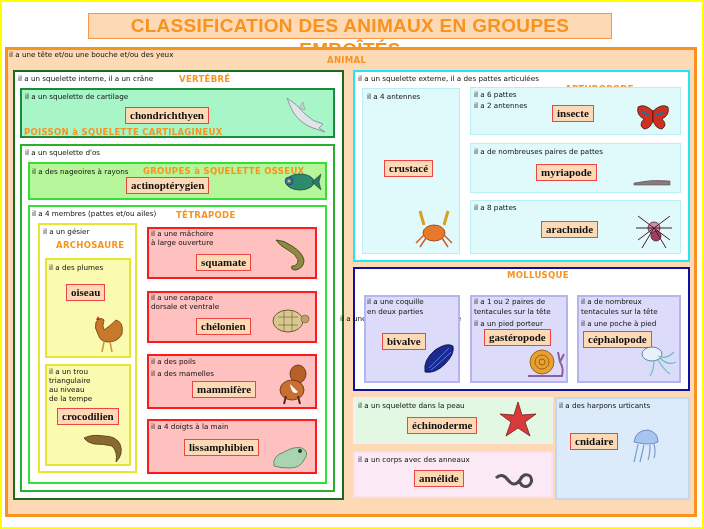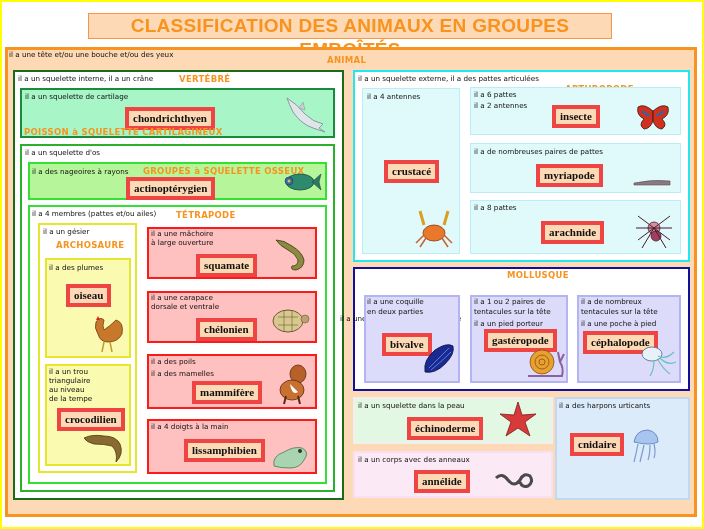--- a/index.html
+++ b/index.html
@@ -4,21 +4,21 @@
 <style>
   * { box-sizing: border-box; margin: 0; padding: 0; }
   html, body { width: 704px; height: 529px; overflow: hidden; background: #fff; }
   body { position: relative; font-family: "DejaVu Sans", sans-serif; font-size: 8px; color: #111; }
   .abs { position: absolute; }
   .page-frame { left: 0; top: 0; width: 704px; height: 529px; border: 2px solid #ffff00; background: #fff; }
   .title-box { left: 88px; top: 13px; width: 524px; height: 26px; background: #fdd9b5; border: 1px solid #f79646; text-align: center; }
   .title-box span { font-family: "Liberation Sans", sans-serif; font-weight: bold; font-size: 19px; color: #f7931e; line-height: 24px; letter-spacing: 0.3px; }
   .crit { font-family: "DejaVu Sans", sans-serif; font-size: 7.2px; color: #111; white-space: nowrap; line-height: 11px; }
   .grp { font-family: "DejaVu Sans", sans-serif; font-weight: bold; font-size: 8.5px; color: #f7931e; white-space: nowrap; letter-spacing: 0.3px; }
-  .lbl { background: #fdd9b5; border: 4px solid #ef4444; font-family: "Liberation Serif", serif; font-weight: bold; font-size: 11px; color: #111; padding: 1px 4px; white-space: nowrap; line-height: 13px; }
+  .lbl { background: #fdd9b5; border: 1px solid #ef4444; font-family: "Liberation Serif", serif; font-weight: bold; font-size: 11px; color: #111; padding: 1px 4px; white-space: nowrap; line-height: 13px; }
   .icon { display: block; }
 </style>
 </head>
 <body>
 
 <div class="abs page-frame"></div>
 
 <div class="abs title-box">
   <span>CLASSIFICATION DES ANIMAUX EN GROUPES EMBOÎTÉS</span>
 </div>

